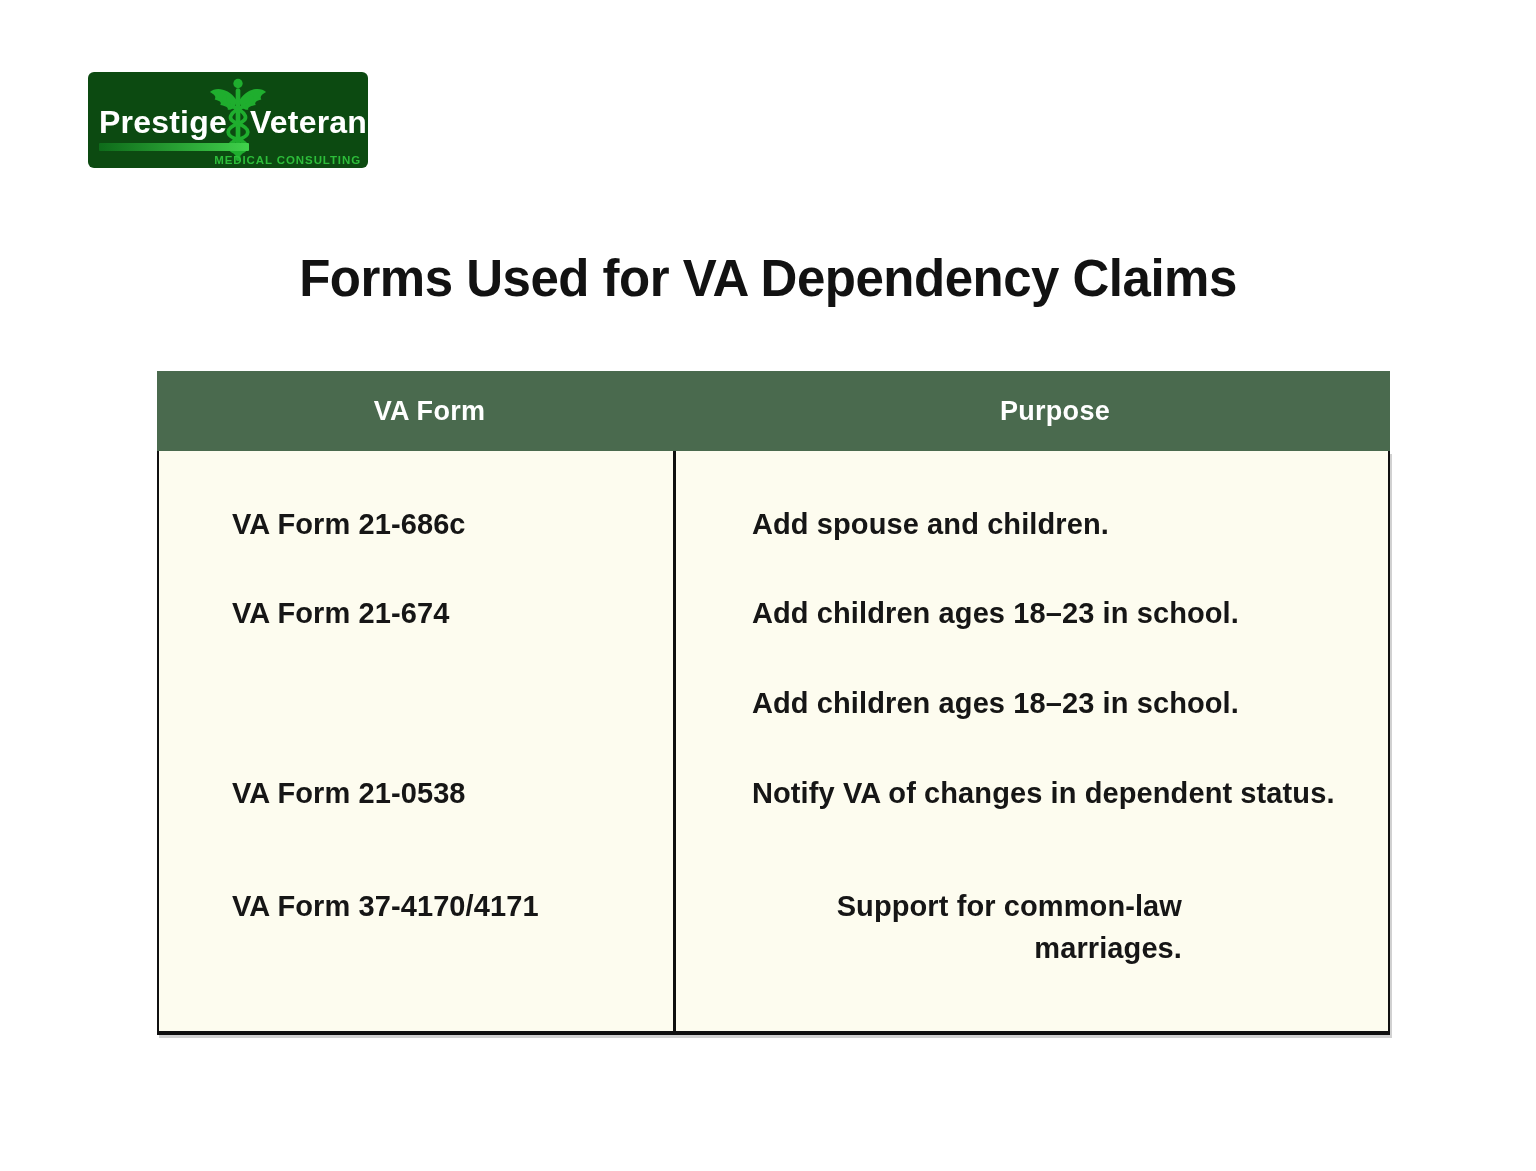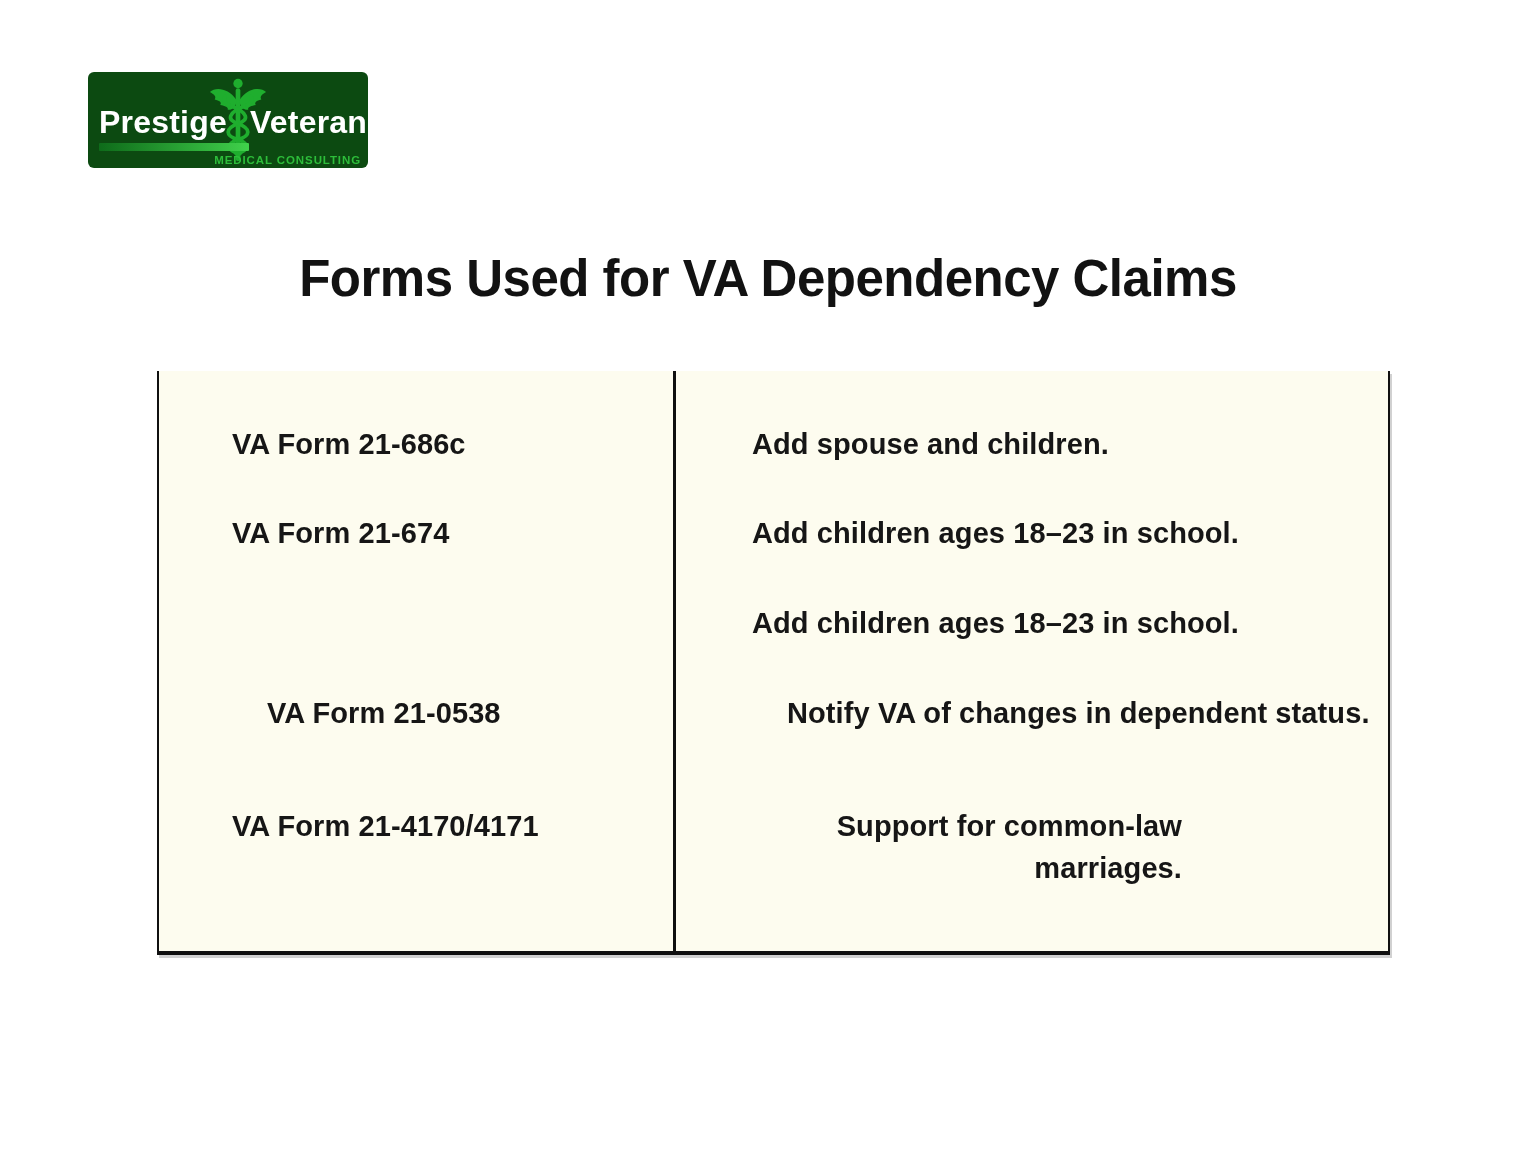--- a/index.html
+++ b/index.html
@@ -62,21 +62,21 @@
   .col-purposes{position:relative;}
   .cell{
     position:absolute;color:#161616;font-weight:700;font-size:29px;line-height:42px;
     letter-spacing:0.1px;
   }
   .col-forms .cell{left:73px;}
   .col-purposes .cell{left:76px;max-width:640px;}
   .r1{top:52px;}
   .r2{top:141px;}
   .r3{top:231px;}
-  .r4{top:321px;margin-left:35px;}
+  .r4{top:321px;}
   .r5{top:434px;}
   .col-purposes .cell.r5{max-width:430px;}
 </style>
 </head>
 <body>
 
 <div class="stage">
 
   <div class="logo">
     <span class="brand-first">Prestige</span>
@@ -95,26 +95,30 @@
       </g>
     </svg>
     <span class="brand-second">Veteran</span>
     <div class="underline-bar"></div>
     <span class="subtitle">MEDICAL CONSULTING</span>
   </div>
 
   <div class="title">Forms Used for VA Dependency Claims</div>
 
   <div class="table">
+    <div class="table-header">
+      <div class="hcell col1">VA Form</div>
+      <div class="hcell col2">Purpose</div>
+    </div>
     <div class="table-body">
       <div class="col-forms">
         <div class="cell r1">VA Form 21-686c</div>
         <div class="cell r2">VA Form 21-674</div>
         <div class="cell r4">VA Form 21-0538</div>
-        <div class="cell r5">VA Form 21-4170/4171</div>
+        <div class="cell r5">VA Form 37-4170/4171</div>
       </div>
       <div class="col-purposes">
         <div class="cell r1">Add spouse and children.</div>
         <div class="cell r2">Add children ages 18–23 in school.</div>
         <div class="cell r3">Add children ages 18–23 in school.</div>
         <div class="cell r4">Notify VA of changes in dependent status.</div>
         <div class="cell r5">Support for common-law marriages.</div>
       </div>
     </div>
   </div>

